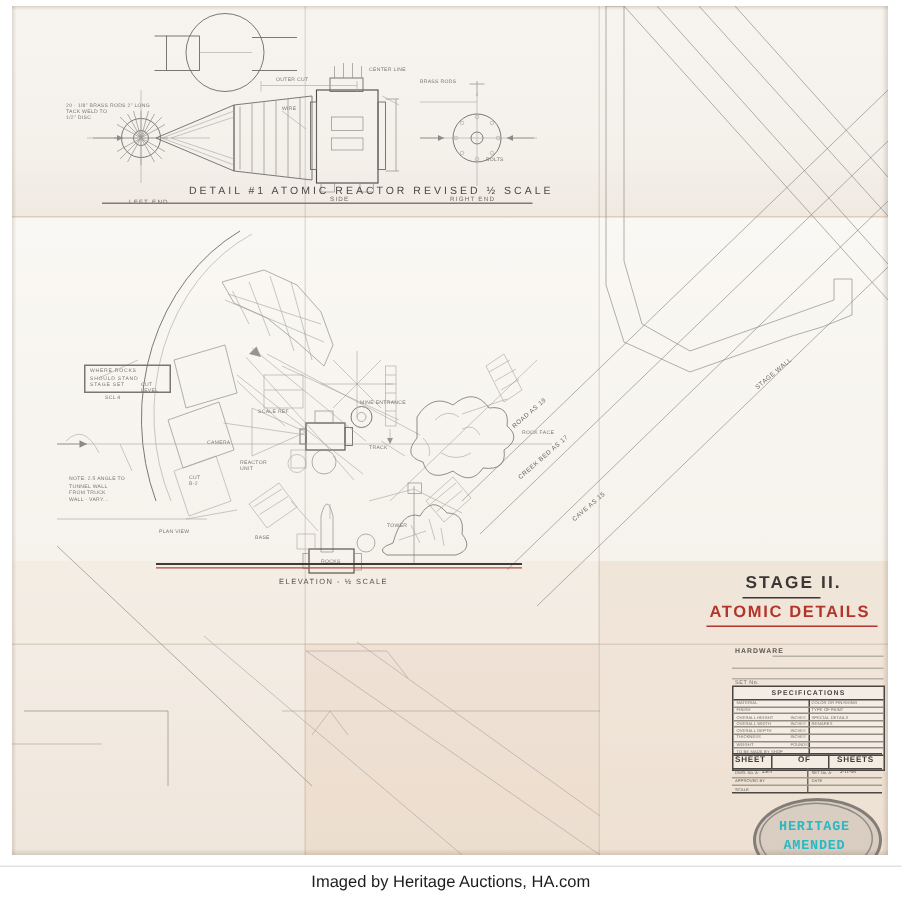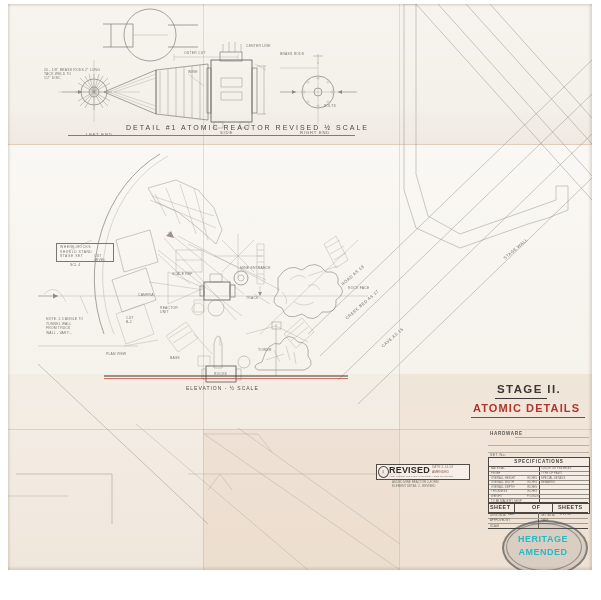--- a/index.html
+++ b/index.html
@@ -117,21 +117,21 @@
   .stamp-note{position:absolute;left:16px;top:16px;font-size:3px;color:#7d776e;
               line-height:4.4px;}
 
   
   .detail-ttl{position:absolute;left:118px;top:120px;font-size:7px;color:#4d4945;
               letter-spacing:2px;}
   .detail-ul{position:absolute;left:60px;top:131px;width:287px;height:.8px;
              background:#807b74;}
 
   
-  .wm{position:absolute;left:494px;top:516px;width:82px;height:52px;}
+  .wm{position:absolute;left:494px;top:528px;width:82px;height:52px;font-family:Liberation Mono, monospace;}
   .wm-oval{position:absolute;left:0;top:0;width:82px;height:52px;border-radius:50%;
            border:2px solid rgba(60,58,56,.55);
            background:rgba(120,118,116,.18);}
   .wm-oval2{position:absolute;left:4px;top:3px;width:74px;height:46px;border-radius:50%;
             border:1.5px solid rgba(60,58,56,.45);}
   .wm-t1{position:absolute;left:0;right:0;top:14px;text-align:center;font-size:9px;
          font-weight:bold;color:#27b9c4;letter-spacing:.5px;}
   .wm-t2{position:absolute;left:0;right:0;top:27px;text-align:center;font-size:9px;
          font-weight:bold;color:#27b9c4;letter-spacing:.5px;}
 
@@ -458,31 +458,20 @@
     <div class="ht tiny" style="left:250px;top:344px;">TOWER</div>
     <div class="ht tiny" style="left:98px;top:348px;">PLAN VIEW</div>
 
     <div class="ht xs" style="left:334px;top:278px;transform:rotate(-41deg);transform-origin:left center;">ROAD AS 19</div>
     <div class="ht xs" style="left:338px;top:312px;transform:rotate(-41deg);transform-origin:left center;">CREEK BED AS 17</div>
     <div class="ht xs" style="left:374px;top:340px;transform:rotate(-41deg);transform-origin:left center;">CAVE AS 15</div>
     <div class="ht xs" style="left:496px;top:252px;transform:rotate(-40deg);transform-origin:left center;">STAGE WALL</div>
 
     <div class="ht sm" style="left:178px;top:381px;letter-spacing:1px;color:#55514c;">ELEVATION - ½ SCALE</div>
 
-    <div class="stamp">
-      <div class="stamp-box"></div>
-      <div class="stamp-num">
-        <span>1</span>
-      </div>
-      <div class="stamp-word">REVISED</div>
-      <div class="stamp-sub">AND UNION MOTION PICTURE ARTS STUDIOS</div>
-      <div class="stamp-date">DATE  2-14-58</div>
-      <div class="stamp-date2">AMENDED</div>
-      <div class="stamp-note">ADDED MINE REACTOR 2-FORM<br>ELEMENT DETAIL 2 - REVISED</div>
-    </div>
 
     <div class="tblock">
       <div class="stage-ttl">STAGE II.</div>
       <div class="stage-ul"></div>
       <div class="ar-ttl">ATOMIC DETAILS</div>
       <div class="ar-ul"></div>
 
       <div class="hw">HARDWARE</div>
       <div class="rule" style="left:44px;top:60px;width:74px;"></div>
       <div class="rule" style="left:17px;top:68px;width:101px;"></div>
@@ -554,14 +543,17 @@
       <div class="wm-t1">HERITAGE</div>
       <div class="wm-t2">AMENDED</div>
     </div>
 
     <div class="edge-l"></div>
     <div class="edge-t"></div>
     <div class="edge-r"></div>
     <div class="edge-b"></div>
   </div>
 
+  <div class="capbar">
+    <span>Imaged by Heritage Auctions, HA.com</span>
+  </div>
 
 </div>
 
 </body></html>

